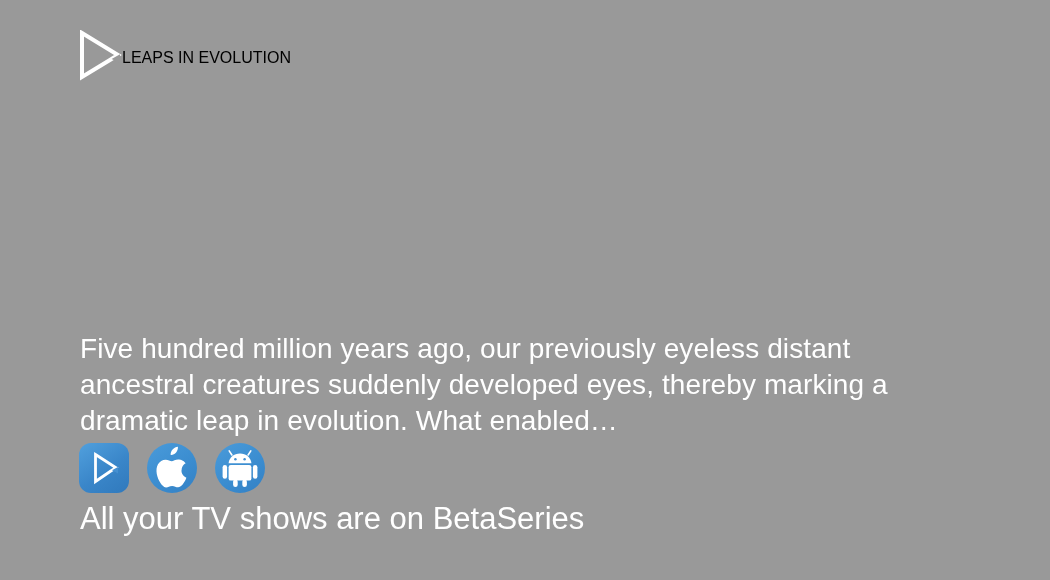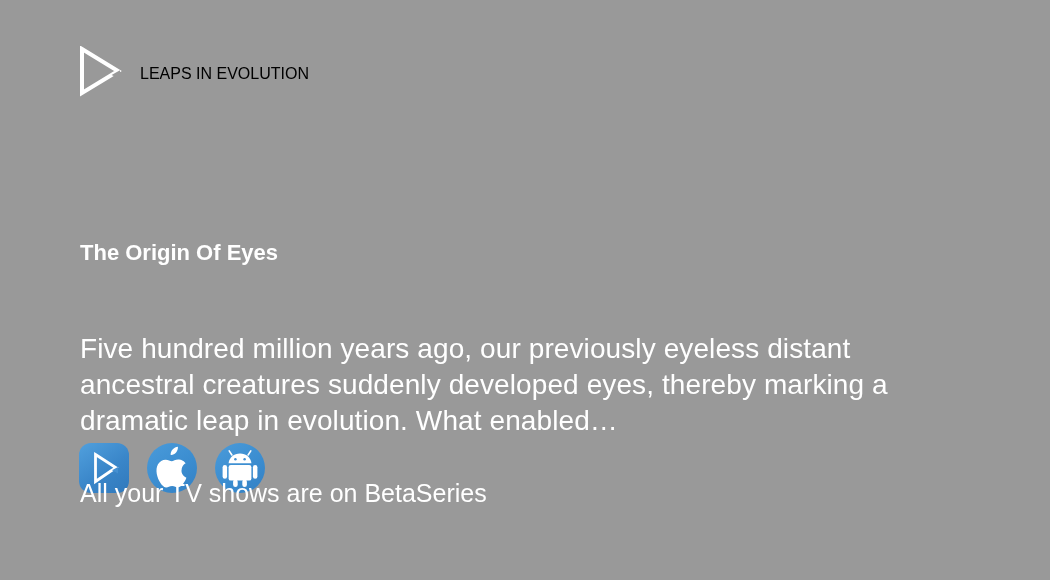--- a/index.html
+++ b/index.html
@@ -20,24 +20,23 @@
     width: 1050px;
     height: 580px;
     background: #999999;
     box-sizing: border-box;
   }
 
   
   #brand-header {
     position: absolute;
     left: 78px;
-    top: 46px;
+    top: 30px;
     display: flex;
     align-items: center;
-    gap: 18px;
   }
   #brand-logo {
     width: 44px;
     height: 56px;
     flex: 0 0 auto;
     display: block;
   }
 
   
   #episode-block {
@@ -89,22 +88,22 @@
   .store-icon.circle {
     border-radius: 50%;
     background: linear-gradient(145deg, #4a9bda 0%, #3b8dd0 55%, #3380c4 100%);
   }
   .store-icon svg { display: block; }
 
   
   #footer-tagline {
     position: absolute;
     left: 80px;
-    top: 477px;
-    font-size: 25px;
+    top: 503px;
+    font-size: 31px;
     font-weight: 400;
     color: #ffffff;
     line-height: 32px;
     white-space: nowrap;
   }
 </style>
 </head>
 <body>
 
 <div id="card">
@@ -112,21 +111,20 @@
   <div id="brand-header">
     <svg id="brand-logo" viewBox="0 0 44 56" aria-hidden="true">
       <path d="M4 3 L40 25 L31.5 30.2 L4 47 Z
                M4 3 L40 25 L31.5 30.2 L4 47 Z" fill="none" stroke="#ffffff" stroke-width="4" stroke-linejoin="miter"></path>
       <path d="M33.6 28.9 L42 24.2 L42 33.0 Z" fill="#999999"></path>
     </svg>
     <div>LEAPS IN EVOLUTION</div>
   </div>
 
   <div id="episode-block">
-    <div class="ep-line">The Origin Of Eyes</div>
   </div>
 
   <div id="episode-description">Five hundred million years ago, our previously eyeless distant ancestral creatures suddenly developed eyes, thereby marking a dramatic leap in evolution. What enabled…</div>
 
   <div id="store-icons">
 
     <div class="store-icon rounded-square">
       <svg viewBox="0 0 50 50" width="50" height="50" aria-hidden="true">
         <path d="M16.5 11.5 L37 24.8 L31.8 28.0 L16.5 38.5 Z" fill="none" stroke="#ffffff" stroke-width="2.8" stroke-linejoin="miter"></path>
         <path d="M33.0 27.2 L39 24.0 L39 30.6 Z" fill="#4590d1"></path>

